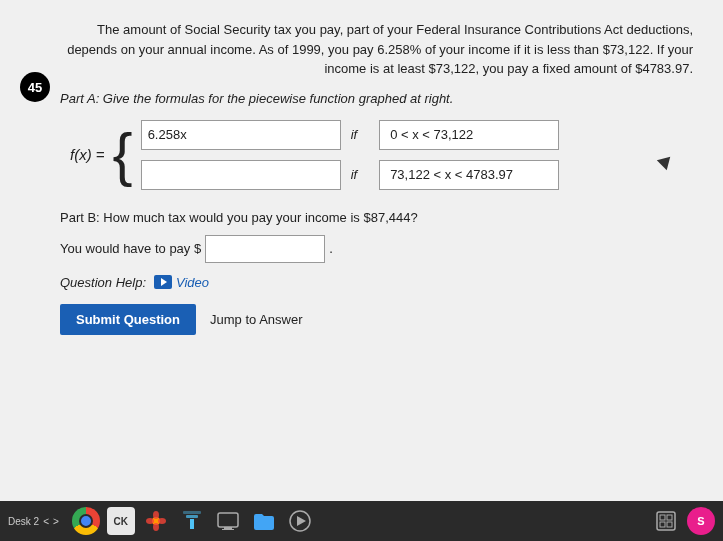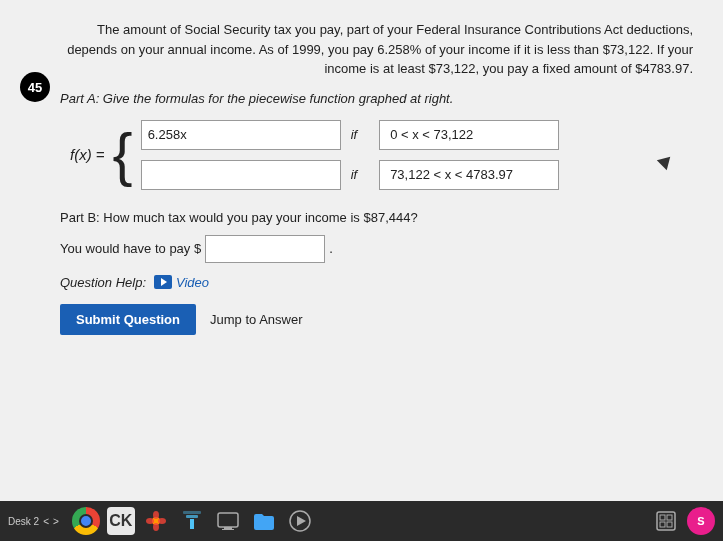--- a/index.html
+++ b/index.html
@@ -276,21 +276,21 @@
       align-items: center;
       justify-content: center;
       font-size: 10px;
       font-weight: bold;
       cursor: pointer;
     }
 
     .ck-icon {
       background: #e8e8e8;
       color: #333;
-      font-size: 16px;
+      font-size: 10px;
       font-weight: bold;
     }
 
     .taskbar-spacer {
       flex: 1;
     }
 
     .taskbar-right {
       display: flex;
       align-items: center;

